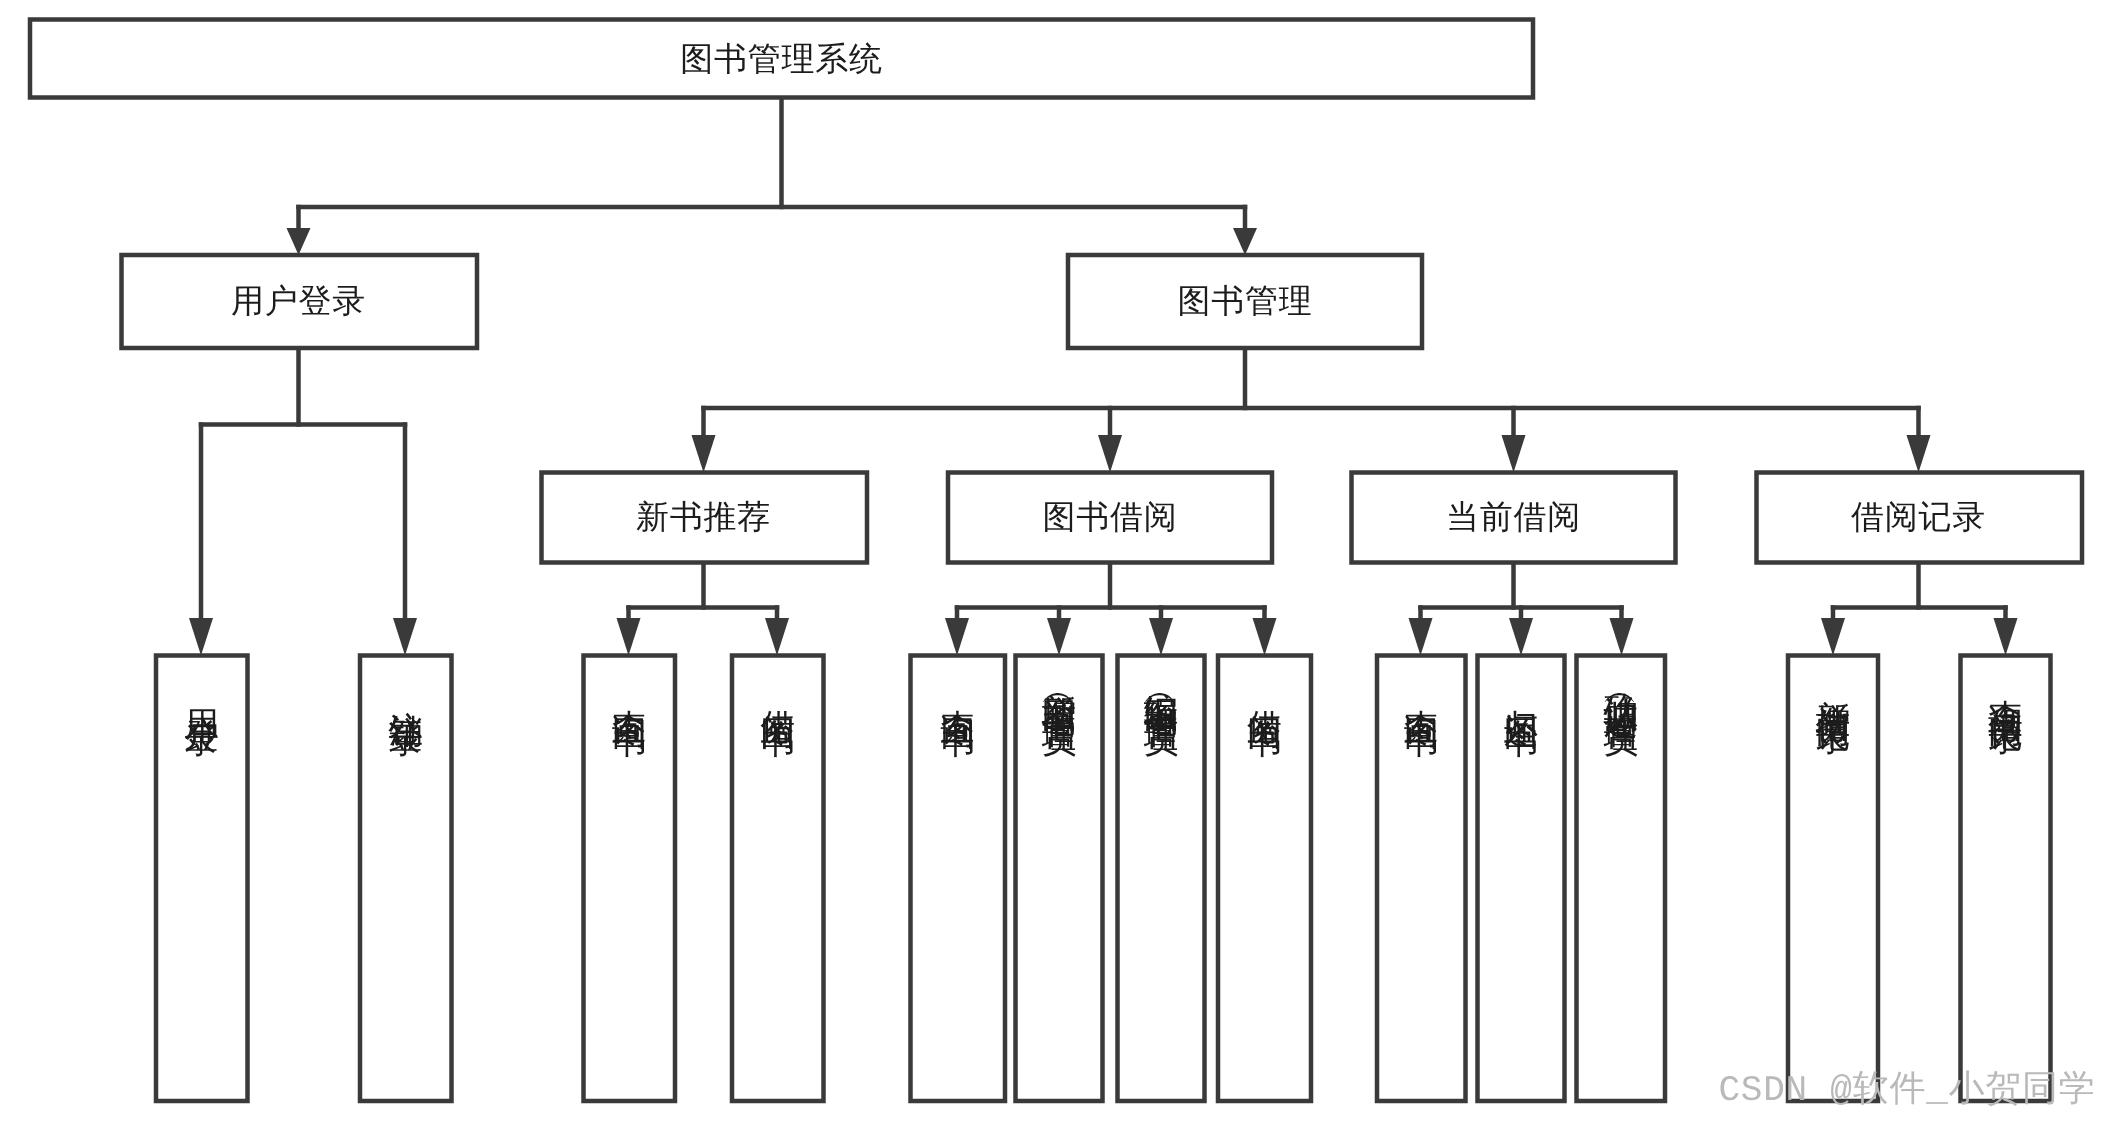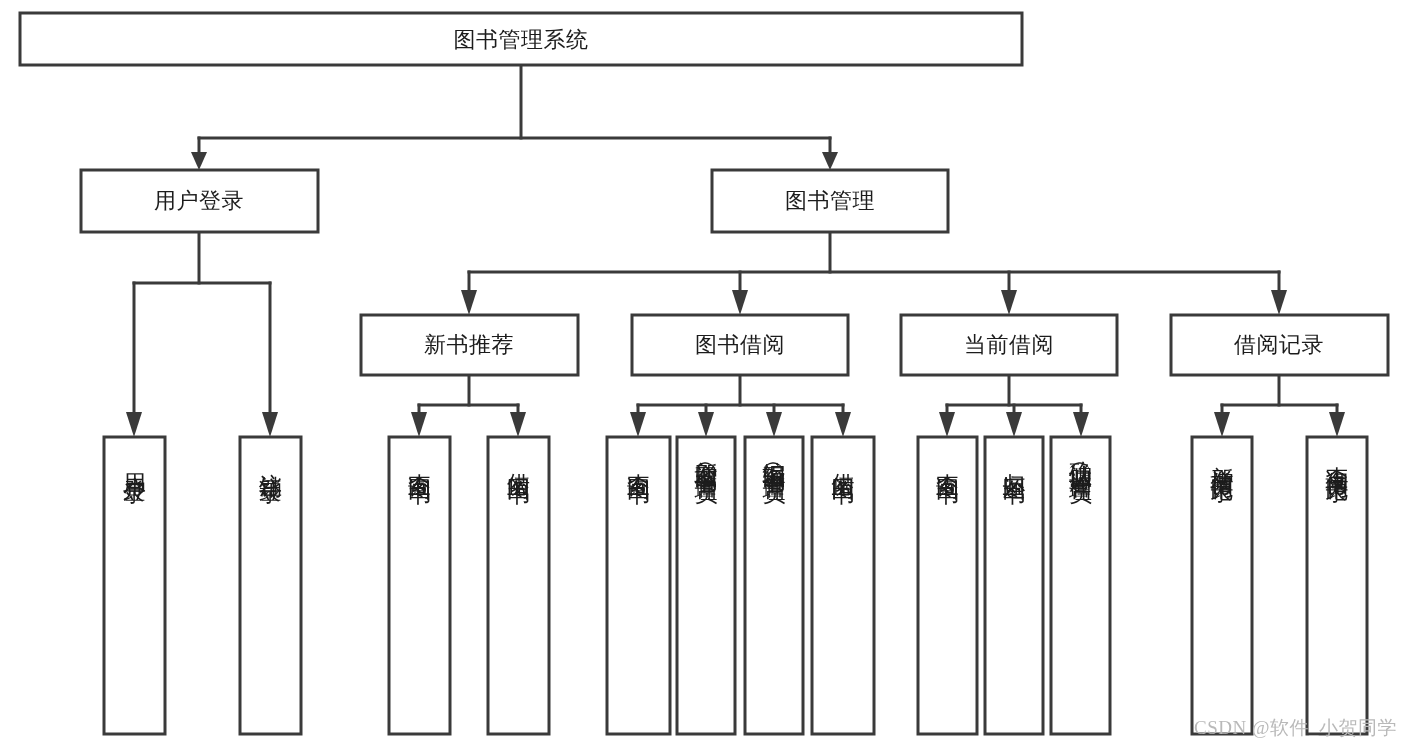--- a/index.html
+++ b/index.html
@@ -66,22 +66,22 @@
     line-height: 1.0;
     color: #1c1c1c;
     letter-spacing: 3px;
     white-space: nowrap;
     text-align: center;
   }
   #watermark {
     position: absolute;
     right: 8px;
     bottom: 6px;
-    font-family: Liberation Serif, serif;
-    font-size: 19px;
+    font-family: Liberation Mono, monospace;
+    font-size: 24px;
     color: #b9b9b9;
     letter-spacing: 0.5px;
     white-space: nowrap;
   }
 </style>
 </head>
 <body>
 
 <div id="diagram-root">
 

